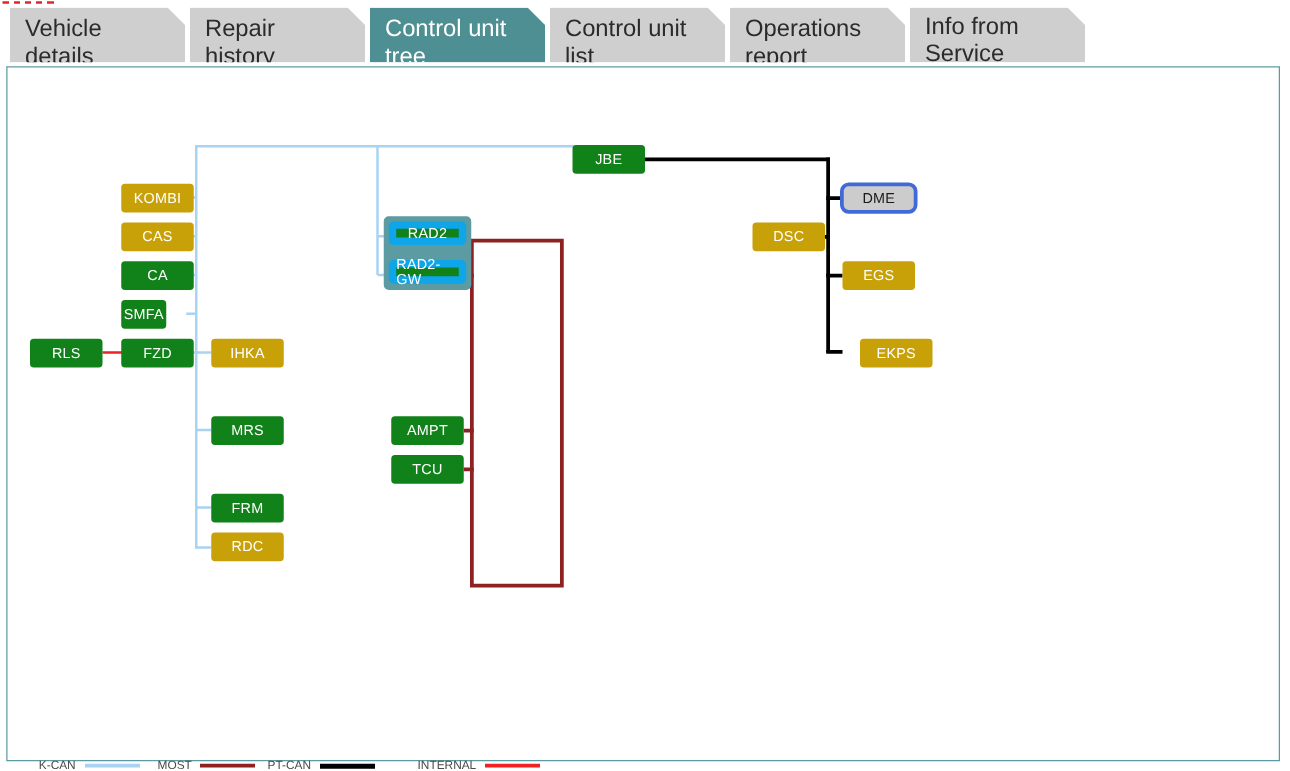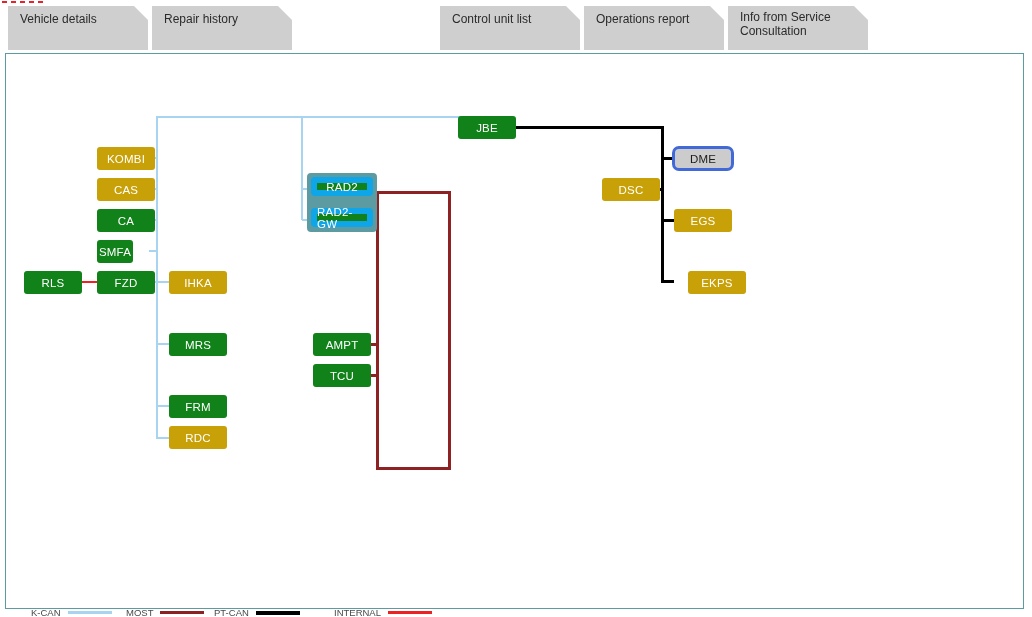--- a/index.html
+++ b/index.html
@@ -18,21 +18,21 @@
     width: 44px; height: 2px;
     background: repeating-linear-gradient(to right,
         #e8222a 0px, #e8222a 5px, transparent 5px, transparent 9px);
   }
 
   
   .tabbar { position: absolute; left: 0; top: 6px; height: 44px; width: 1032px; }
   .tab {
     position: absolute; top: 0; height: 44px;
     background: #cfcfcf; color: #2b2b2b;
-    font-size: 12px; line-height: 1.15;
+    font-size: 19px; line-height: 1.15;
     padding: 7px 12px 0 12px;
     clip-path: polygon(0 0, calc(100% - 14px) 0, 100% 14px, 100% 100%, 0 100%);
     cursor: pointer; white-space: pre-line;
   }
   .tab.active { background: #4e8f94; color: #ffffff; }
   .tab .lbl { display: block; }
   .tab.two-line { padding-top: 5px; }
 
   
   .panel {
@@ -105,20 +105,21 @@
 </head>
 <body>
 
 <div id="root">
 
   <div class="top-dash"></div>
 
   <div class="tabbar">
     <div class="tab" style="left:8px;width:140px;"><span class="lbl">Vehicle details</span></div>
     <div class="tab" style="left:152px;width:140px;"><span class="lbl">Repair history</span></div>
+    <div class="tab active" style="left:296px;width:140px;"><span class="lbl">Control unit tree</span></div>
     <div class="tab" style="left:440px;width:140px;"><span class="lbl">Control unit list</span></div>
     <div class="tab" style="left:584px;width:140px;"><span class="lbl">Operations report</span></div>
     <div class="tab two-line" style="left:728px;width:140px;"><span class="lbl">Info from Service
 Consultation</span></div>
   </div>
 
   <div class="panel">
     <div class="canvas" id="canvas">
 
       <div class="ln kcan" style="left:150px; top:62px; width:307px; height:2px;"></div>

